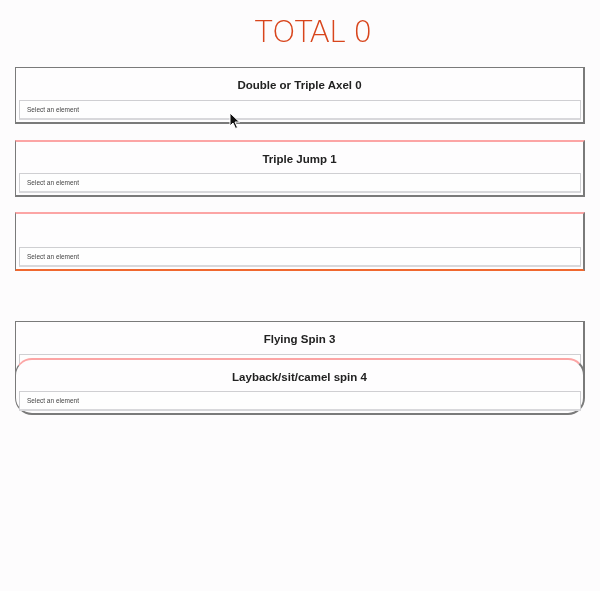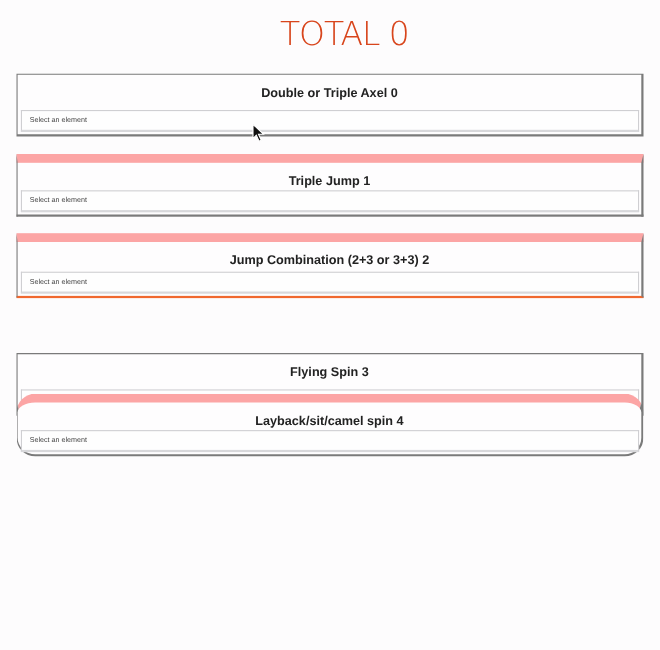--- a/index.html
+++ b/index.html
@@ -1,19 +1,19 @@
 <!DOCTYPE html>
 <html><head>
 <meta charset="utf-8">
 <style>
   html, body { margin:0; padding:0; background:#fdfcfd; }
   body { width:600px; height:591px; position:relative; font-family:"Liberation Sans", sans-serif; overflow:hidden; }
   .total { position:absolute; top:14px; left:13px; width:600px; text-align:center; font-size:30px; font-weight:300; color:#d8451c; letter-spacing:-1px; font-family:"DejaVu Sans", sans-serif; font-weight:200; }
   .card { position:absolute; left:15px; width:570px; height:57px; box-sizing:border-box; border:1px solid #7a7a7a; border-right-width:2px; border-bottom-width:2px; background:#fefdfe; }
-  .card.accent { border-top:8px solid #fca5a5; }
+  .card.accent { border-top:2px solid #fca5a5; }
   .card.accent-bottom { border-bottom:2px solid #f0682f; }
   .card-title { position:absolute; top:11px; left:0; width:100%; text-align:center; font-size:11.5px; font-weight:bold; color:#222; }
   .select { position:absolute; left:3px; right:2px; bottom:2px; height:20px; box-sizing:border-box; border:1px solid #cfcfd2; border-bottom:2px solid #d8d8db; background:#fefefe; }
   .select-text { position:absolute; left:7px; top:5px; font-size:6.5px; color:#444; }
   .cursor { position:absolute; left:229px; top:112px; width:0; height:0; }
 </style>
 </head>
 <body>
 
 <div class="total">TOTAL 0</div>
@@ -26,21 +26,20 @@
 </div>
 
 <div class="card accent" style="top:140px;">
   <div class="card-title">Triple Jump 1</div>
   <div class="select">
     <span class="select-text">Select an element</span>
   </div>
 </div>
 
 <div class="card accent accent-bottom" style="top:212px; height:59px;">
-  <div class="card-title">Jump Combination (2+3 or 3+3) 2</div>
   <div class="select">
     <span class="select-text">Select an element</span>
   </div>
 </div>
 
 <div class="card" style="top:285px;margin-top:36px;">
   <div class="card-title">Flying Spin 3</div>
   <div class="select">
     <span class="select-text">Select an element</span>
   </div>

